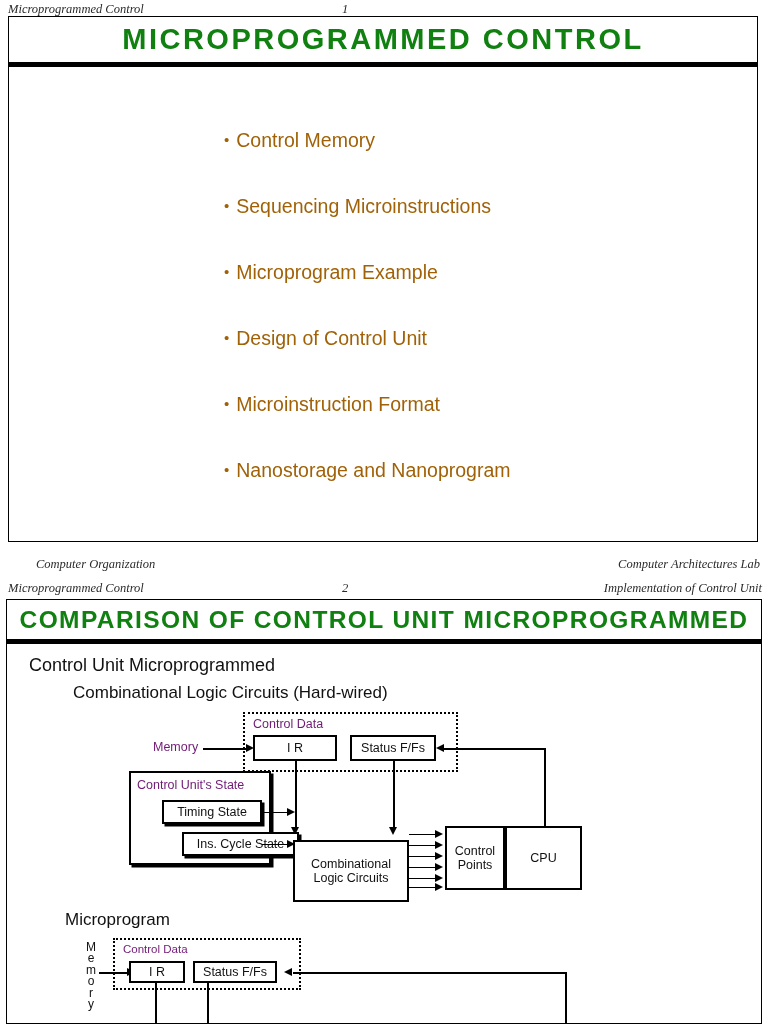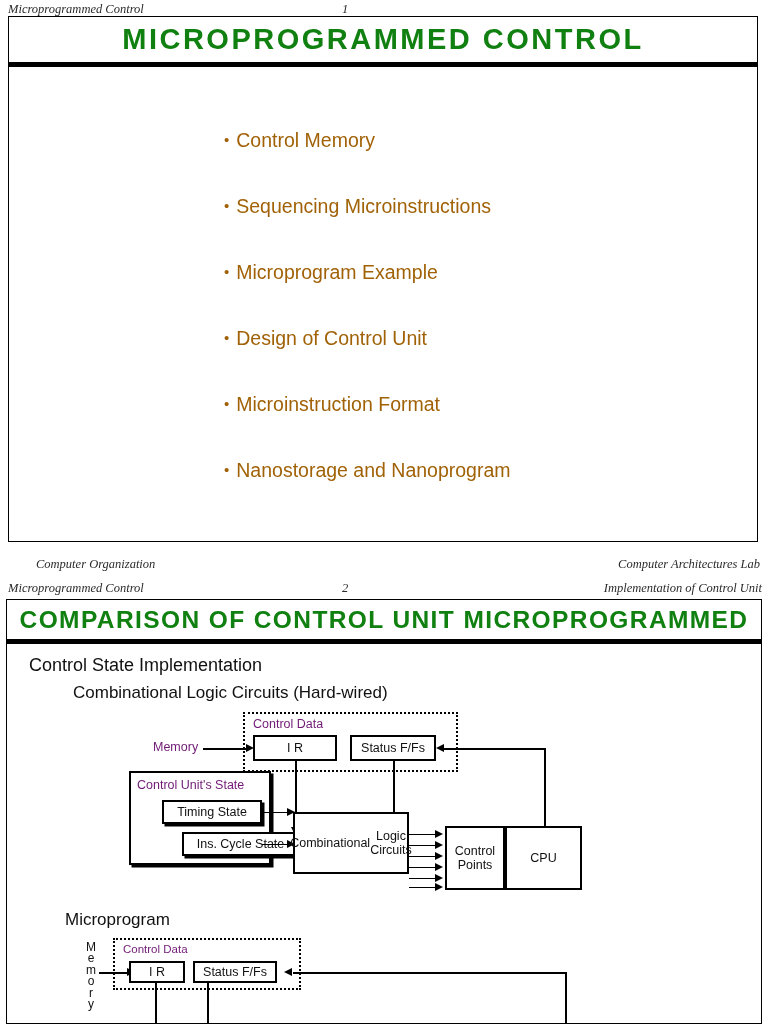--- a/index.html
+++ b/index.html
@@ -101,21 +101,21 @@
 
   <div class="meta" style="left:8px;top:3px;">Microprogrammed Control</div>
   <div class="meta center" style="left:325px;top:3px;width:40px;">2</div>
   <div class="meta right" style="right:6px;top:3px;">Implementation of Control Unit</div>
 
   <div class="frame" style="left:6px;top:21px;width:756px;height:425px;">
     <div class="titlebar" style="height:44px;border-bottom-width:5px;">
       <span class="ttl">COMPARISON  OF  CONTROL  UNIT  MICROPROGRAMMED</span>
     </div>
 
-    <div class="h-body" style="left:22px;top:55px;">Control State Implementation</div>
+    <div class="h-body" style="left:22px;top:55px;">Control Unit Microprogrammed</div>
     <div class="h-sub" style="left:66px;top:83px;">Combinational Logic Circuits (Hard-wired)</div>
 
     <div class="dg" style="left:0;top:0;width:756px;height:300px;">
 
       <div class="dotted" style="left:236px;top:112px;width:215px;height:60px;"></div>
       <div class="lbl" style="left:246px;top:117px;">Control Data</div>
 
       <div class="lbl" style="left:146px;top:140px;text-align:center;">Memory</div>
       <div class="hline" style="left:196px;top:148px;width:44px;"></div>
       <div class="arrow ar-r" style="left:239px;top:143.5px;"></div>
@@ -139,21 +139,21 @@
       <div class="lbl" style="left:130px;top:178px;">Control Unit's State</div>
 
       <div class="box thick shadow" style="left:155px;top:200px;width:100px;height:24px;">Timing State</div>
       <div class="box thick shadow" style="left:138px;top:232px;width:117px;height:24px;margin-left:37px;">Ins. Cycle State</div>
 
       <div class="thinh" style="left:255px;top:212px;width:27px;"></div>
       <div class="arrow ar-r" style="left:280px;top:207.5px;"></div>
       <div class="thinh" style="left:255px;top:244px;width:27px;"></div>
       <div class="arrow ar-r" style="left:280px;top:239.5px;"></div>
 
-      <div class="box thick" style="left:286px;top:212px;width:116px;height:62px;flex-direction:row;">
+      <div class="box thick" style="left:286px;top:240px;width:116px;height:62px;flex-direction:column;">
         <span>Combinational</span>
         <span>Logic Circuits</span>
       </div>
 
       <div class="bus" style="left:402px;top:228px;width:36px;height:62px;">
         <div class="thinh" style="left:0;top:6px;width:28px;"></div>
           <div class="arrow ar-r" style="left:26px;top:1.5px;"></div>
         <div class="thinh" style="left:0;top:17px;width:28px;"></div>
           <div class="arrow ar-r" style="left:26px;top:12.5px;"></div>
         <div class="thinh" style="left:0;top:28px;width:28px;"></div>

